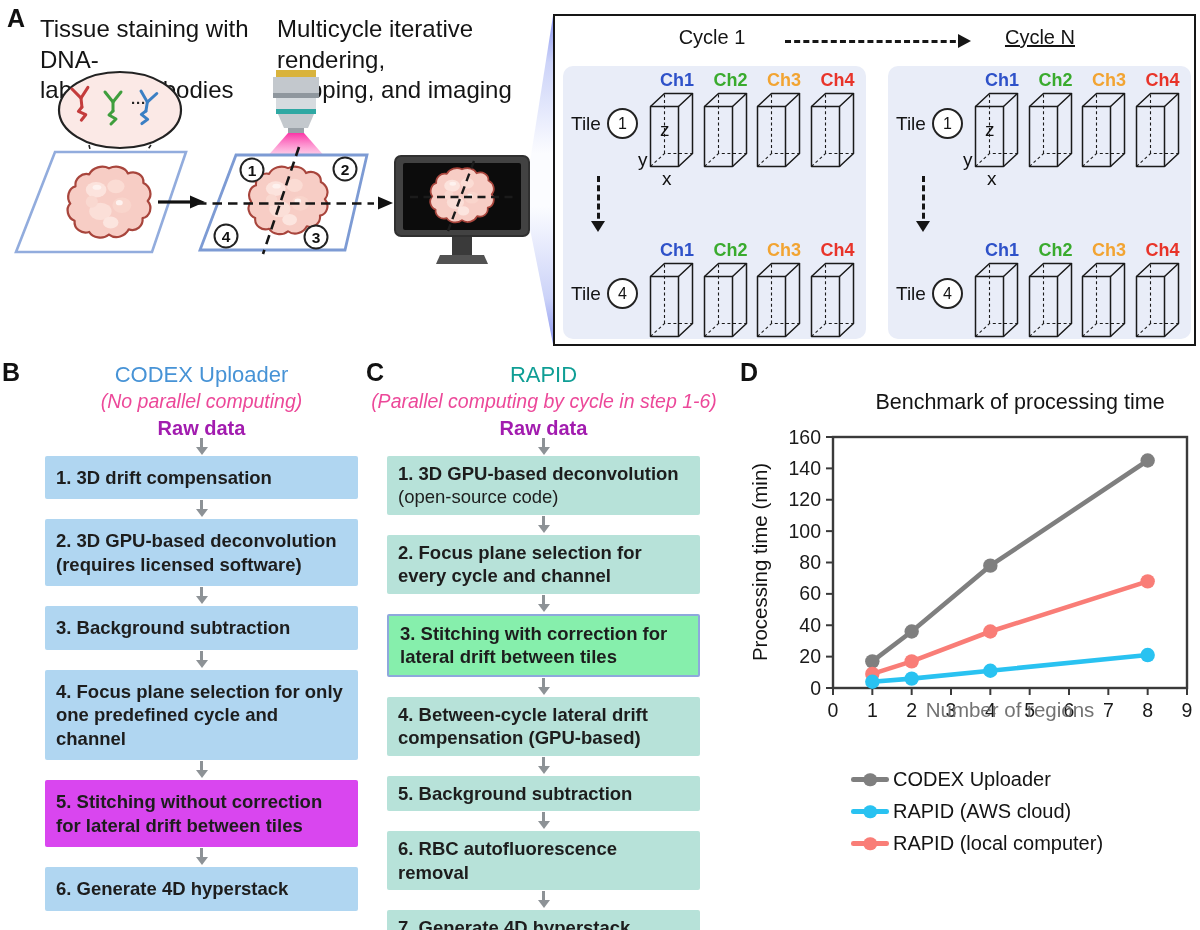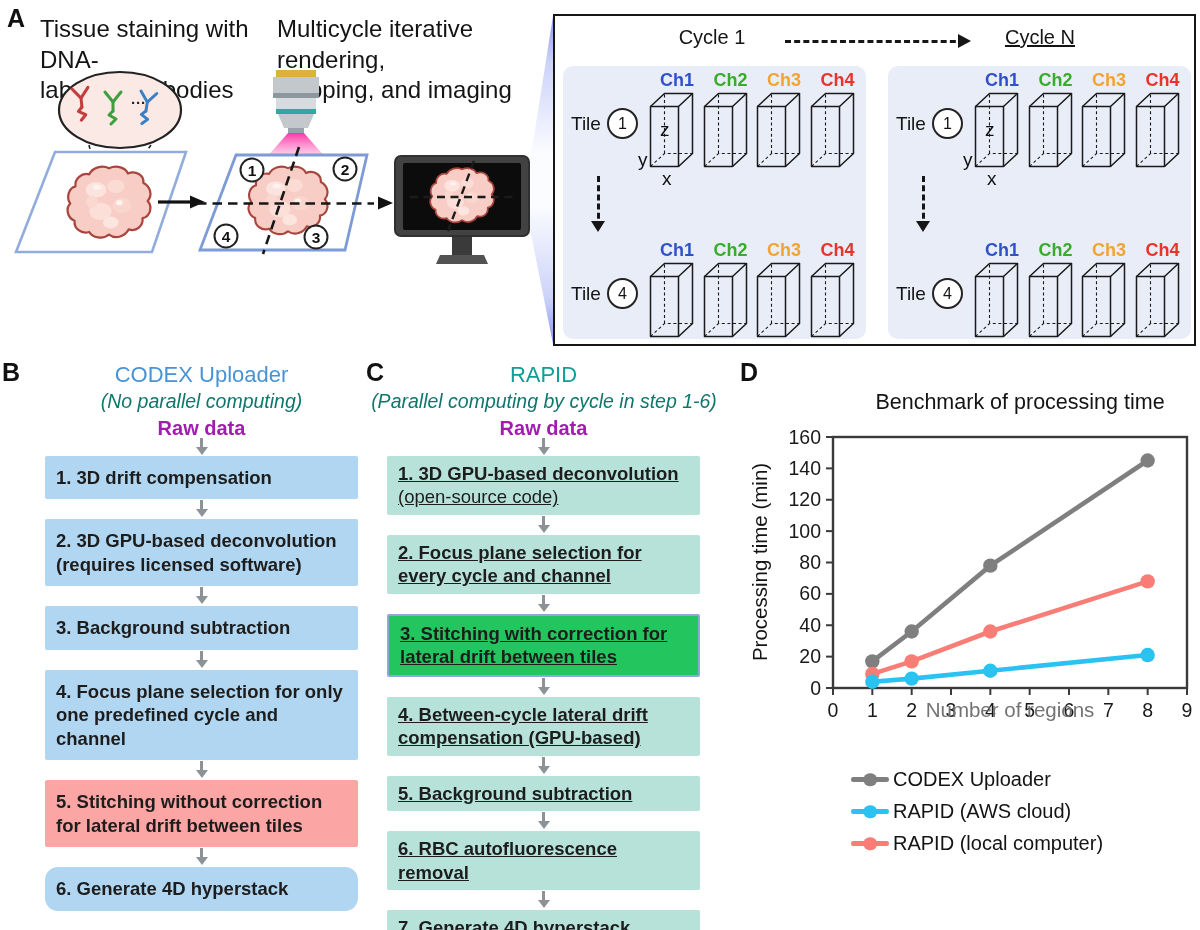--- a/index.html
+++ b/index.html
@@ -32,26 +32,26 @@
   .ax{position:absolute;font-size:19px;color:#111;line-height:1;}
   .ax-z{left:11px;top:50px;}
   .ax-y{left:-11px;top:80px;}
   .ax-x{left:13px;top:99px;}
   .dash-down{position:absolute;left:34px;top:110px;height:52px;width:0;border-left:3.2px dashed #161616;}
   .dd-head{position:absolute;left:-8.6px;bottom:-11px;width:0;height:0;
            border:7px solid transparent;border-top:11px solid #161616;}
 
   
   .flow-title{position:absolute;font-size:22px;text-align:center;font-weight:500;}
-  .flow-subtitle{position:absolute;font-size:19.5px;font-style:italic;text-align:center;color:#0f766e;}
+  .flow-subtitle{position:absolute;font-size:19.5px;font-style:italic;text-align:center;color:#ec4899;}
   .raw-data{position:absolute;font-size:20px;font-weight:bold;text-align:center;color:#a21caf;}
   .flow{position:absolute;display:flex;flex-direction:column;}
   .step-box{border-radius:2px;color:#1d1d1d;font-size:18.5px;line-height:1.27;font-weight:bold;}
   .flow-b .step-box{padding:10px 11px;}
-  .flow-c .step-box{padding:6px 11px;text-decoration:underline;}
+  .flow-c .step-box{padding:6px 11px;}
   .step-outlined{border:2px solid #8ea8dc;}
   .step-note{font-weight:400;}
   .v-arrow{display:flex;flex-direction:column;align-items:center;height:18px;margin:1px auto;}
   .v-arrow .stem{width:3.6px;height:9px;background:#8d9296;}
   .v-arrow .head{width:0;height:0;border:6.5px solid transparent;border-top:8px solid #8d9296;border-bottom:0;}
   .raw-arrow{position:absolute;}
 
   
   .chart-title{position:absolute;left:845px;top:390px;width:350px;text-align:center;
                font-size:21.5px;color:#141414;}
@@ -479,26 +479,26 @@
       <div class="step-box" style="background: rgb(176, 214, 241);"><span class="step-text">3. Background subtraction</span></div>
       <div class="v-arrow">
         <i class="stem"></i>
         <i class="head"></i>
       </div>
       <div class="step-box" style="background: rgb(176, 214, 241);"><span class="step-text">4. Focus plane selection for only one predefined cycle and channel</span></div>
       <div class="v-arrow">
         <i class="stem"></i>
         <i class="head"></i>
       </div>
-      <div class="step-box" style="background: #fca5a5;"><span class="step-text">5. Stitching without correction for lateral drift between tiles</span></div>
-      <div class="v-arrow">
-        <i class="stem"></i>
-        <i class="head"></i>
-      </div>
-      <div class="step-box" style="background: rgb(176, 214, 241); border-radius: 13px;"><span class="step-text">6. Generate 4D hyperstack</span></div>
+      <div class="step-box" style="background: #d946ef;"><span class="step-text">5. Stitching without correction for lateral drift between tiles</span></div>
+      <div class="v-arrow">
+        <i class="stem"></i>
+        <i class="head"></i>
+      </div>
+      <div class="step-box" style="background: rgb(176, 214, 241);"><span class="step-text">6. Generate 4D hyperstack</span></div>
     </div>
 
   <div class="panel-letter" style="left:366px;top:358px;">C</div>
   <div class="flow-title" style="left: 387px; top: 362px; width: 313px; color: rgb(15, 158, 149);" id="panel-c-title">RAPID</div>
   <div class="flow-subtitle" style="left:355px;top:390px;width:378px;">(Parallel computing by cycle in step 1-6)</div>
   <div class="raw-data" style="left:387px;top:417px;width:313px;">Raw data</div>
   <div class="raw-arrow" style="left:387px;top:437px;width:313px;">
     <div class="v-arrow">
         <i class="stem"></i>
         <i class="head"></i>
@@ -508,21 +508,21 @@
       <div class="step-box" style="background: rgb(183, 226, 217);"><span class="step-text">1. 3D GPU-based deconvolution</span><span class="step-note"> (open-source code)</span></div>
       <div class="v-arrow">
         <i class="stem"></i>
         <i class="head"></i>
       </div>
       <div class="step-box" style="background: rgb(183, 226, 217);"><span class="step-text">2. Focus plane selection for every cycle and channel</span></div>
       <div class="v-arrow">
         <i class="stem"></i>
         <i class="head"></i>
       </div>
-      <div class="step-box step-outlined" style="background: #22c55e;"><span class="step-text">3. Stitching with correction for lateral drift between tiles</span></div>
+      <div class="step-box step-outlined" style="background: #86efac;"><span class="step-text">3. Stitching with correction for lateral drift between tiles</span></div>
       <div class="v-arrow">
         <i class="stem"></i>
         <i class="head"></i>
       </div>
       <div class="step-box" style="background: rgb(183, 226, 217);"><span class="step-text">4. Between-cycle lateral drift compensation (GPU-based)</span></div>
       <div class="v-arrow">
         <i class="stem"></i>
         <i class="head"></i>
       </div>
       <div class="step-box" style="background: rgb(183, 226, 217);"><span class="step-text">5. Background subtraction</span></div>

